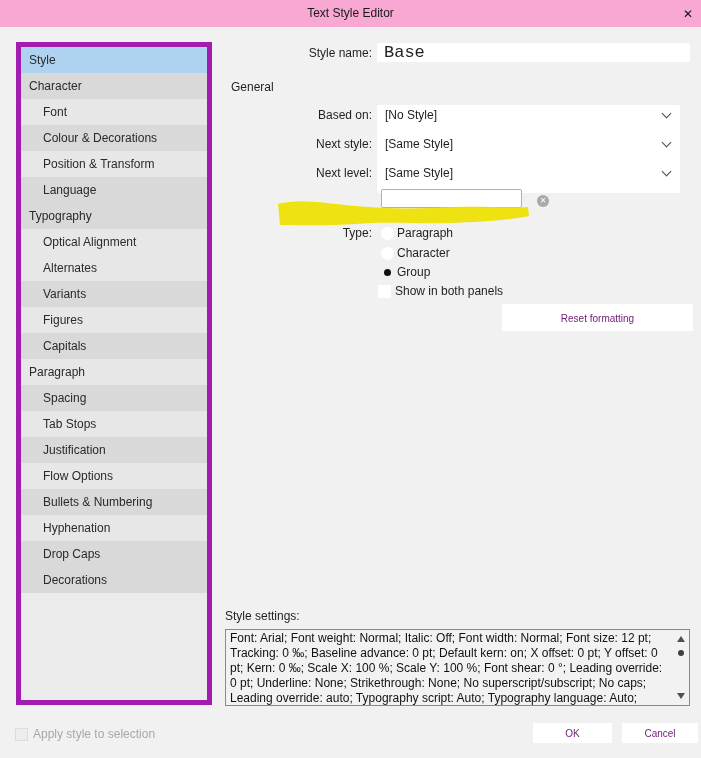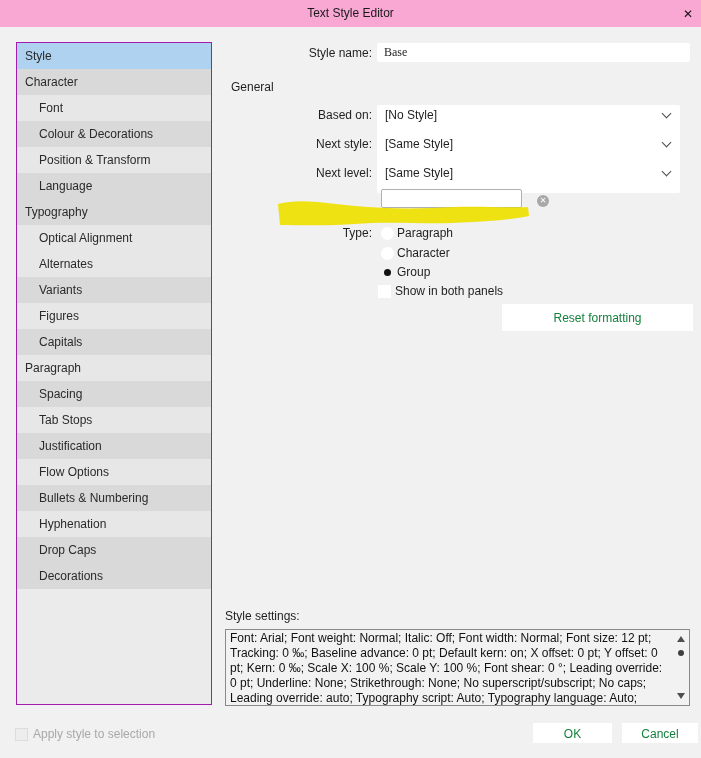--- a/index.html
+++ b/index.html
@@ -5,50 +5,50 @@
   html,body{margin:0;padding:0;}
   body{font-family:"Liberation Sans",sans-serif;}
   #dialog{position:relative;width:701px;height:758px;background:#f1f1f1;overflow:hidden;
           font-size:12px;color:#1f1f1f;}
   
   #titlebar{position:absolute;left:0;top:0;width:701px;height:27px;background:#f9a8d4;}
   #title{position:absolute;left:0;top:0;width:100%;height:27px;line-height:27px;text-align:center;color:#191919;}
   #close{position:absolute;left:678px;top:4px;width:20px;height:20px;line-height:20px;text-align:center;
          font-size:12px;color:#111;cursor:default;}
   
-  #sidebar{position:absolute;left:16px;top:42px;width:196px;height:663px;border:1px solid #a21caf;
+  #sidebar{position:absolute;left:16px;top:42px;width:196px;height:663px;border:5px solid #a21caf;
            background:#ebebeb;box-sizing:border-box;}
   .sb-row{height:26px;line-height:26px;padding-left:8px;color:#2a2a2a;white-space:nowrap;}
   .sb-row.sub{padding-left:22px;}
   .sb-row.dark{background:#d9d9d9;}
   .sb-row.light{background:#e7e7e7;}
   .sb-row.sel{background:#aed2f0;}
   
   .abs{position:absolute;}
   .lbl-r{position:absolute;left:230px;width:142px;text-align:right;line-height:20px;color:#1f1f1f;}
   
-  .txt-input{position:absolute;background:#fff;border:none;border-radius:2px;font-family:Liberation Serif, serif;
-             font-size:12px;color:#1f1f1f;padding:0 0 0 7px;box-sizing:border-box;outline:none;}
+  .txt-input{position:absolute;background:#fff;border:none;border-radius:2px;font-family:Liberation Mono, monospace;
+             font-size:17px;color:#1f1f1f;padding:0 0 0 7px;box-sizing:border-box;outline:none;}
   .combo{position:absolute;left:377px;width:303px;height:30px;background:#fff;border-radius:2px;}
   .combo .val{position:absolute;left:8px;top:0;line-height:20px;}
   .chev{position:absolute;right:10px;top:5px;width:6px;height:6px;border-right:1px solid #4a4a4a;
         border-bottom:1px solid #4a4a4a;transform:rotate(45deg);}
   
   #group-input{left:381px;top:189px;width:141px;height:19px;border:1px solid #b0b0b0;z-index:1;}
   #clear-icon{position:absolute;left:537px;top:195px;width:12px;height:12px;border-radius:50%;background:#a9a9a9;
               color:#fff;font-size:8px;line-height:12px;text-align:center;z-index:1;}
   #marker{position:absolute;left:270px;top:196px;z-index:2;pointer-events:none;}
   
   .radio{position:absolute;left:381px;width:13px;height:13px;border-radius:50%;background:#fff;}
   .radio-dot{position:absolute;left:384px;width:7px;height:7px;border-radius:50%;background:#111;}
   .opt-lbl{position:absolute;left:397px;line-height:13px;}
   .chk{position:absolute;width:13px;height:13px;background:#fff;}
   
-  .btn{position:absolute;background:#fff;border:none;text-align:center;color:#15803d;
-       font-family:"Liberation Sans",sans-serif;font-size:12px;}
+  .btn{position:absolute;background:#fff;border:none;text-align:center;color:#701a75;
+       font-family:"Liberation Sans",sans-serif;font-size:10px;}
   #reset-btn{left:502px;top:304px;width:191px;height:27px;line-height:27px;}
   #ok-btn{left:533px;top:723px;width:79px;height:20px;line-height:20px;text-align:center;}
   #cancel-btn{left:622px;top:723px;width:76px;height:20px;line-height:20px;}
   
   #settings-lbl{position:absolute;left:225px;top:609px;line-height:14px;}
   #settings-box{position:absolute;left:225px;top:629px;width:465px;height:77px;border:1px solid #8a8a8a;
                 background:#f2f2f2;box-sizing:border-box;overflow:hidden;}
   #settings-text{position:absolute;left:4px;top:1px;width:440px;line-height:15px;color:#111;}
   #sb-up{position:absolute;right:4px;top:6px;width:0;height:0;border-left:4px solid transparent;
          border-right:4px solid transparent;border-bottom:6px solid #4f4f4f;}

